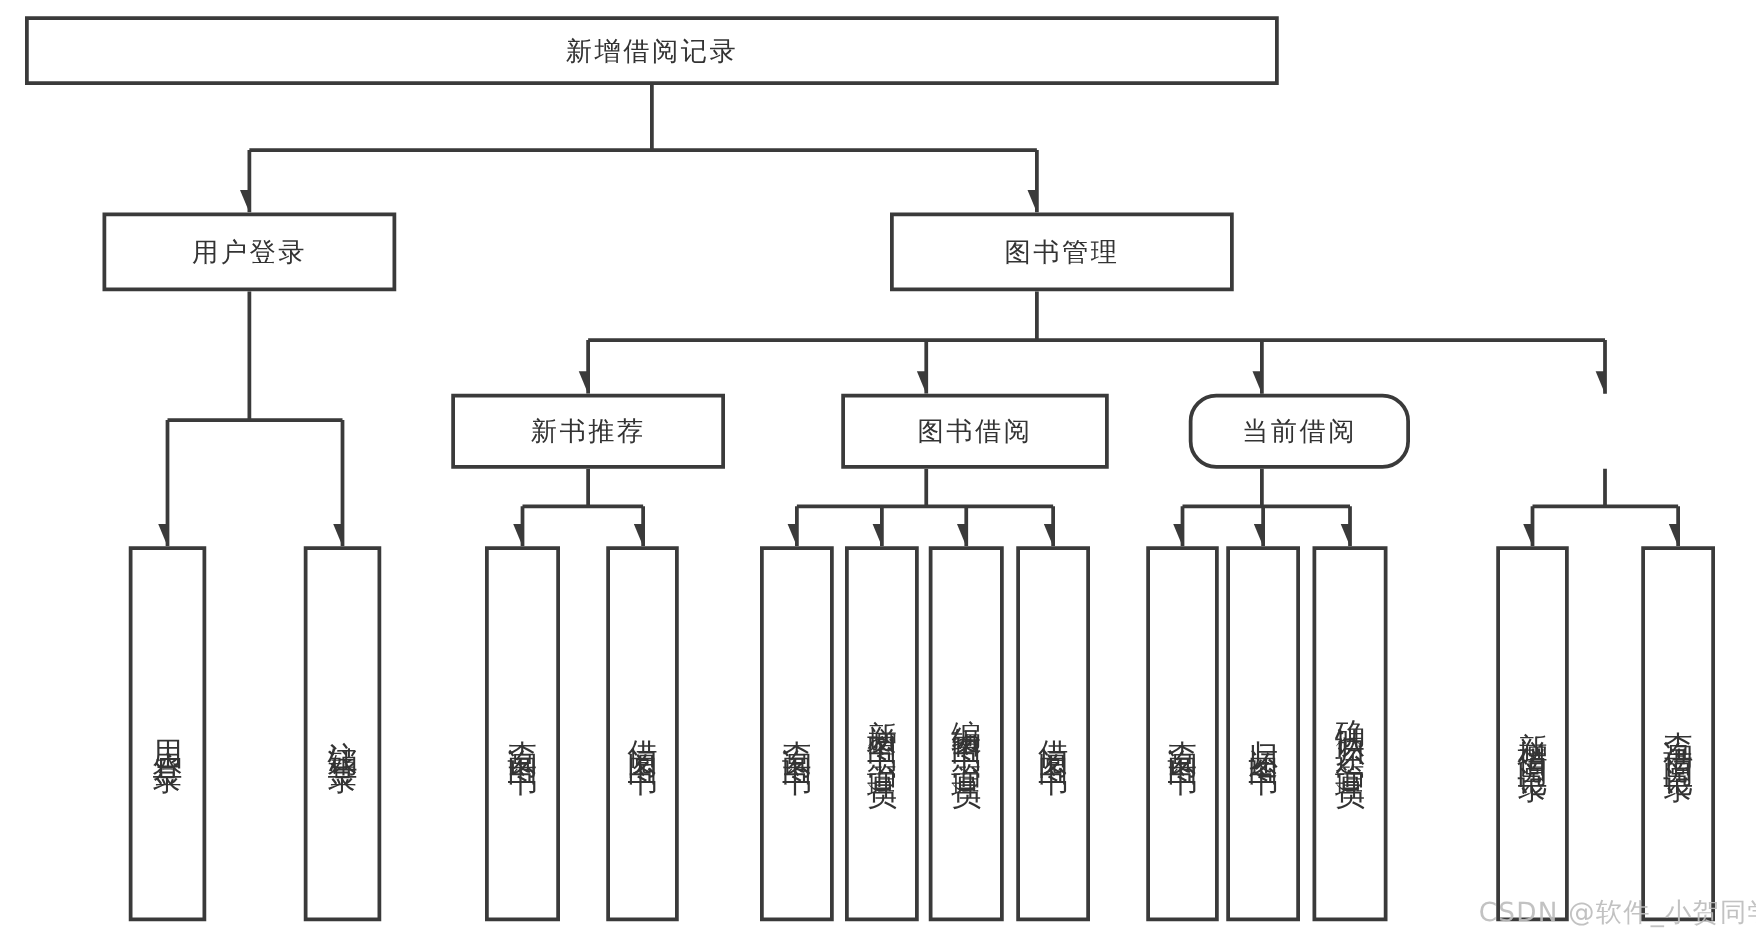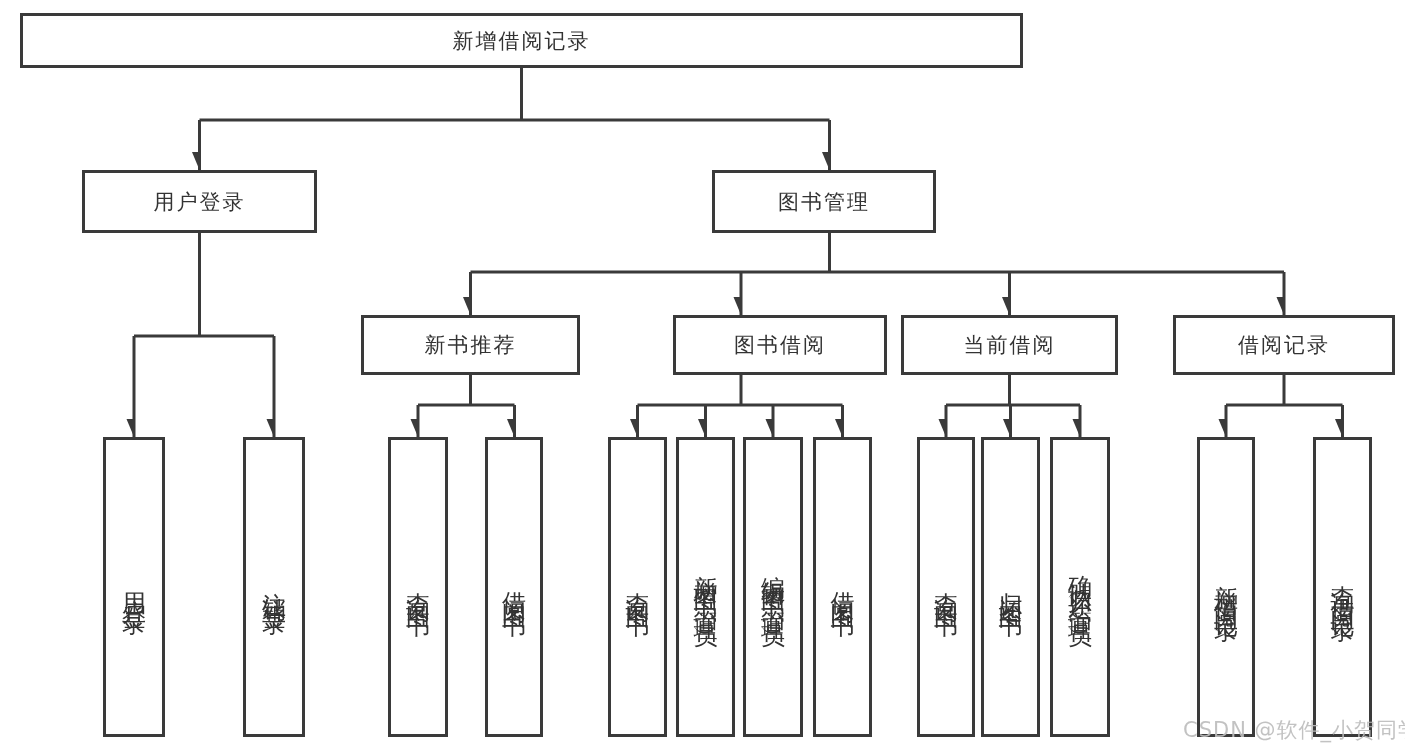--- a/index.html
+++ b/index.html
@@ -50,24 +50,24 @@
     writing-mode: vertical-lr;
     text-orientation: mixed;
     font-size: 24px;
     line-height: 1;
     letter-spacing: 7px;
     color: #333333;
     white-space: nowrap;
   }
   .root  { left: 20px;  top: 13px;  width: 1003px; height: 55px; }
   .l2a   { left: 82px;  top: 170px; width: 235px;  height: 63px; }
-  .l2b   { left: 712px; top: 170px; width: 224px;  height: 63px; }
+  .l2b   { left: 712px; top: 170px; width: 275px;  height: 63px; }
   .l3a   { left: 361px;  top: 315px; width: 219px; height: 60px; align-items: center; }
   .l3b   { left: 634px;  top: 315px; width: 214px; height: 60px; margin-left: 39px; }
-  .l3c   { left: 901px;  top: 315px; width: 217px; height: 60px; }
+  .l3c   { left: 951px;  top: 315px; width: 177px; height: 60px; border-radius: 22px; }
   .l3d   { left: 1173px; top: 315px; width: 222px; height: 60px; }
   .lf0  { left: 103px;  width: 62px; }
   .lf1  { left: 243px;  width: 62px; }
   .lf2  { left: 388px;  width: 60px; }
   .lf3  { left: 485px;  width: 58px; }
   .lf4  { left: 608px;  width: 59px; }
   .lf5  { left: 676px;  width: 59px; }
   .lf6  { left: 743px;  width: 60px; }
   .lf7  { left: 813px;  width: 59px; }
   .lf8  { left: 917px;  width: 58px; }
@@ -147,23 +147,20 @@
 
   <div class="hbox l3a">
     <span>新书推荐</span>
   </div>
   <div class="hbox l3b">
     <span>图书借阅</span>
   </div>
   <div class="hbox l3c">
     <span>当前借阅</span>
   </div>
-  <div class="hbox l3d">
-    <span>借阅记录</span>
-  </div>
 
   <div class="leaf lf0">
     <span class="vtext">用户登录</span>
   </div>
   <div class="leaf lf1">
     <span class="vtext">注销登录</span>
   </div>
   <div class="leaf lf2">
     <span class="vtext">查询图书</span>
   </div>

